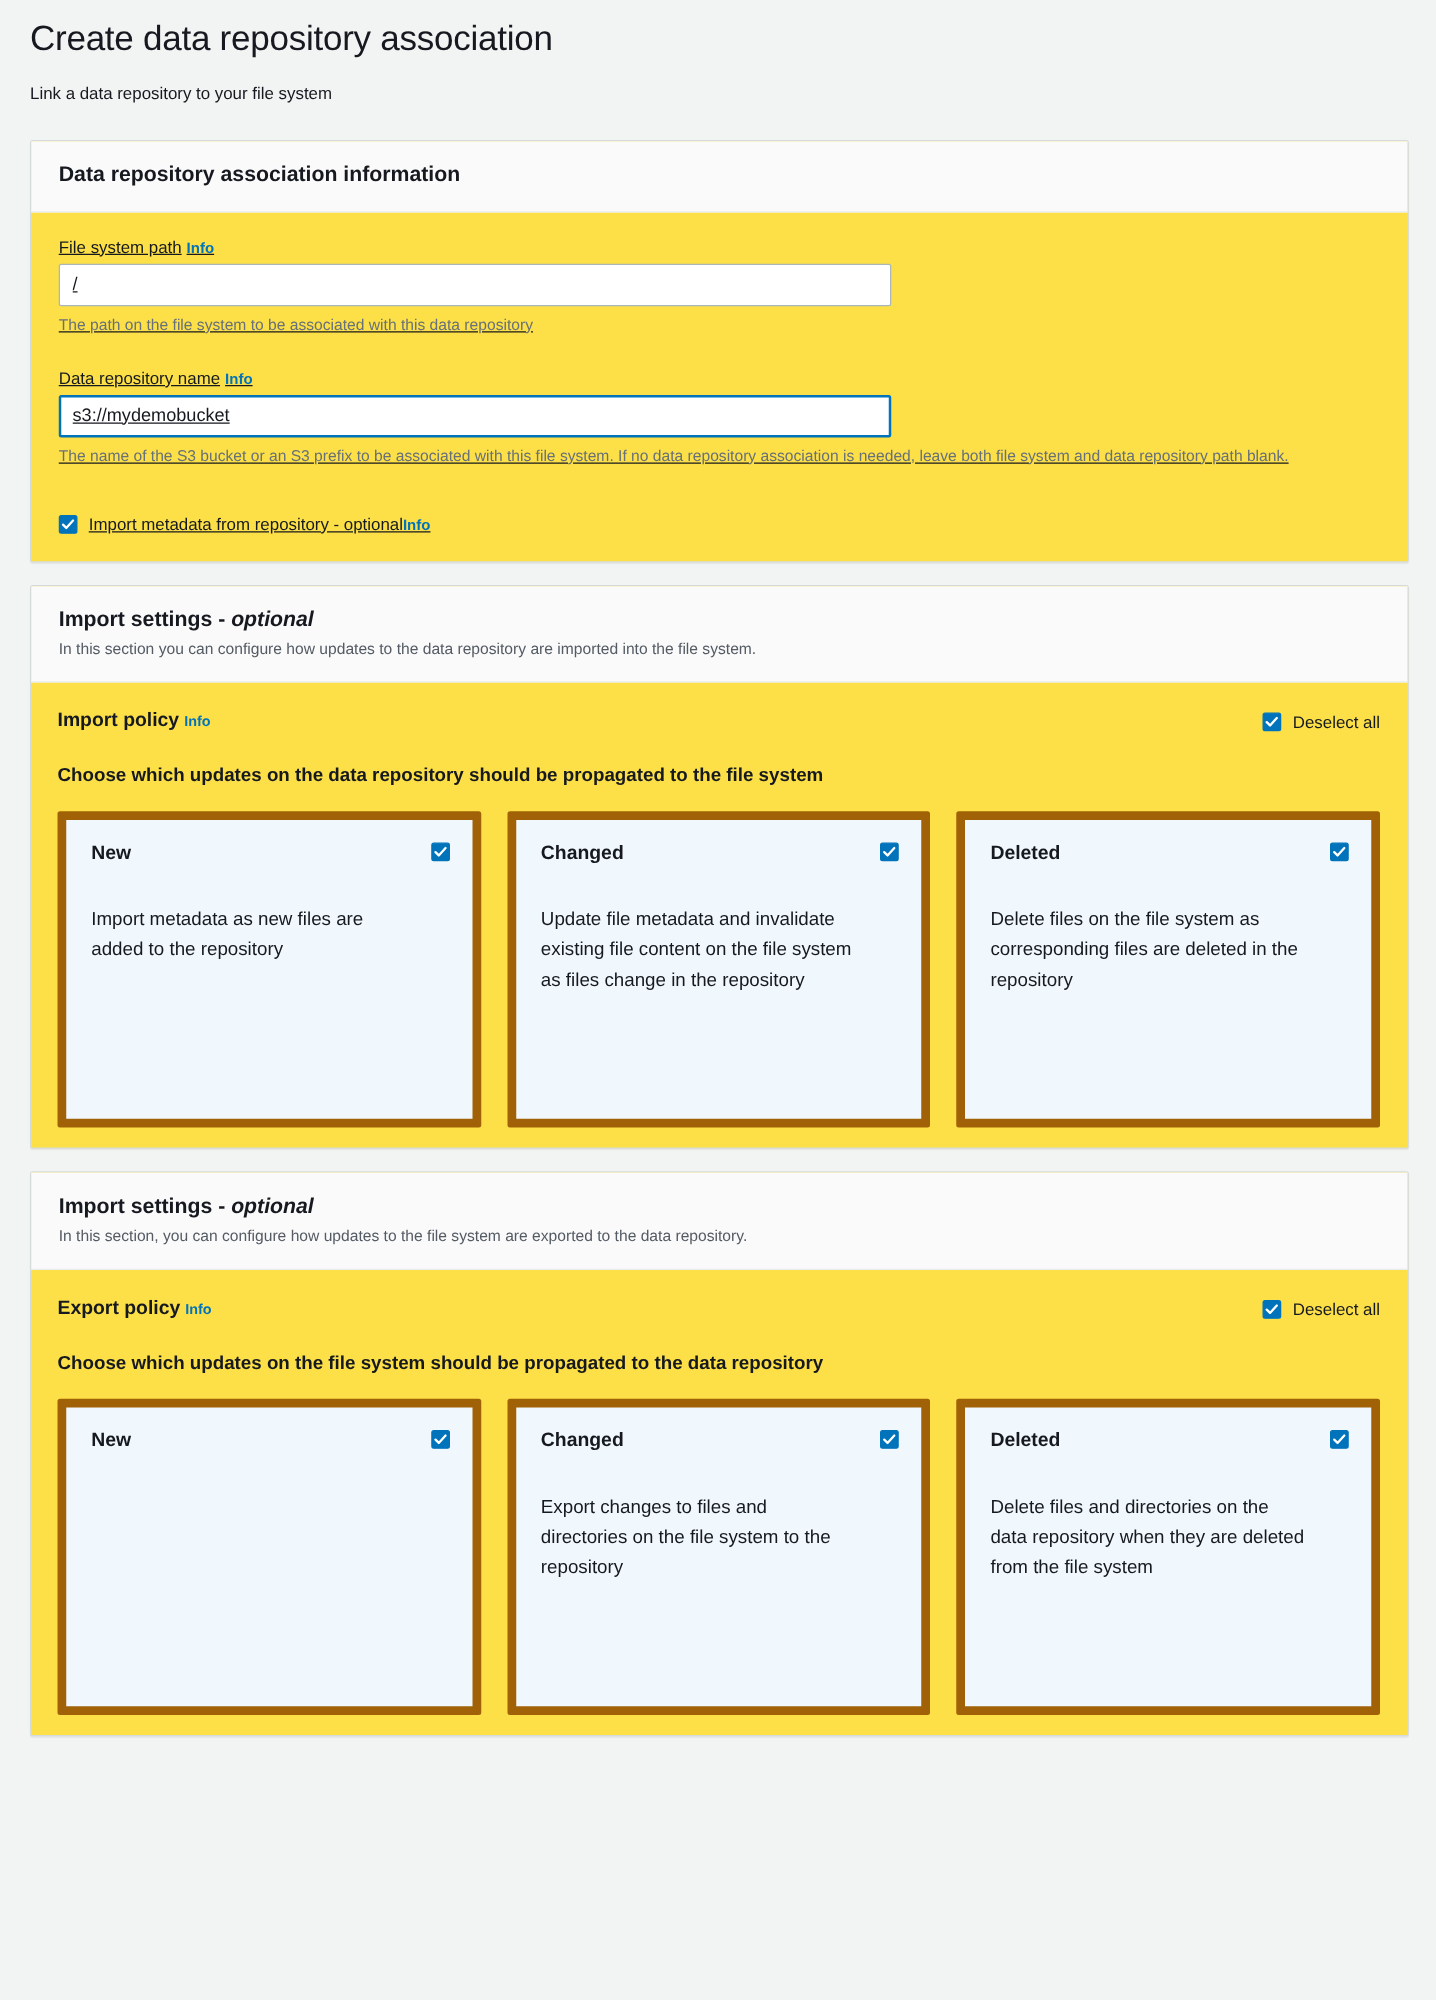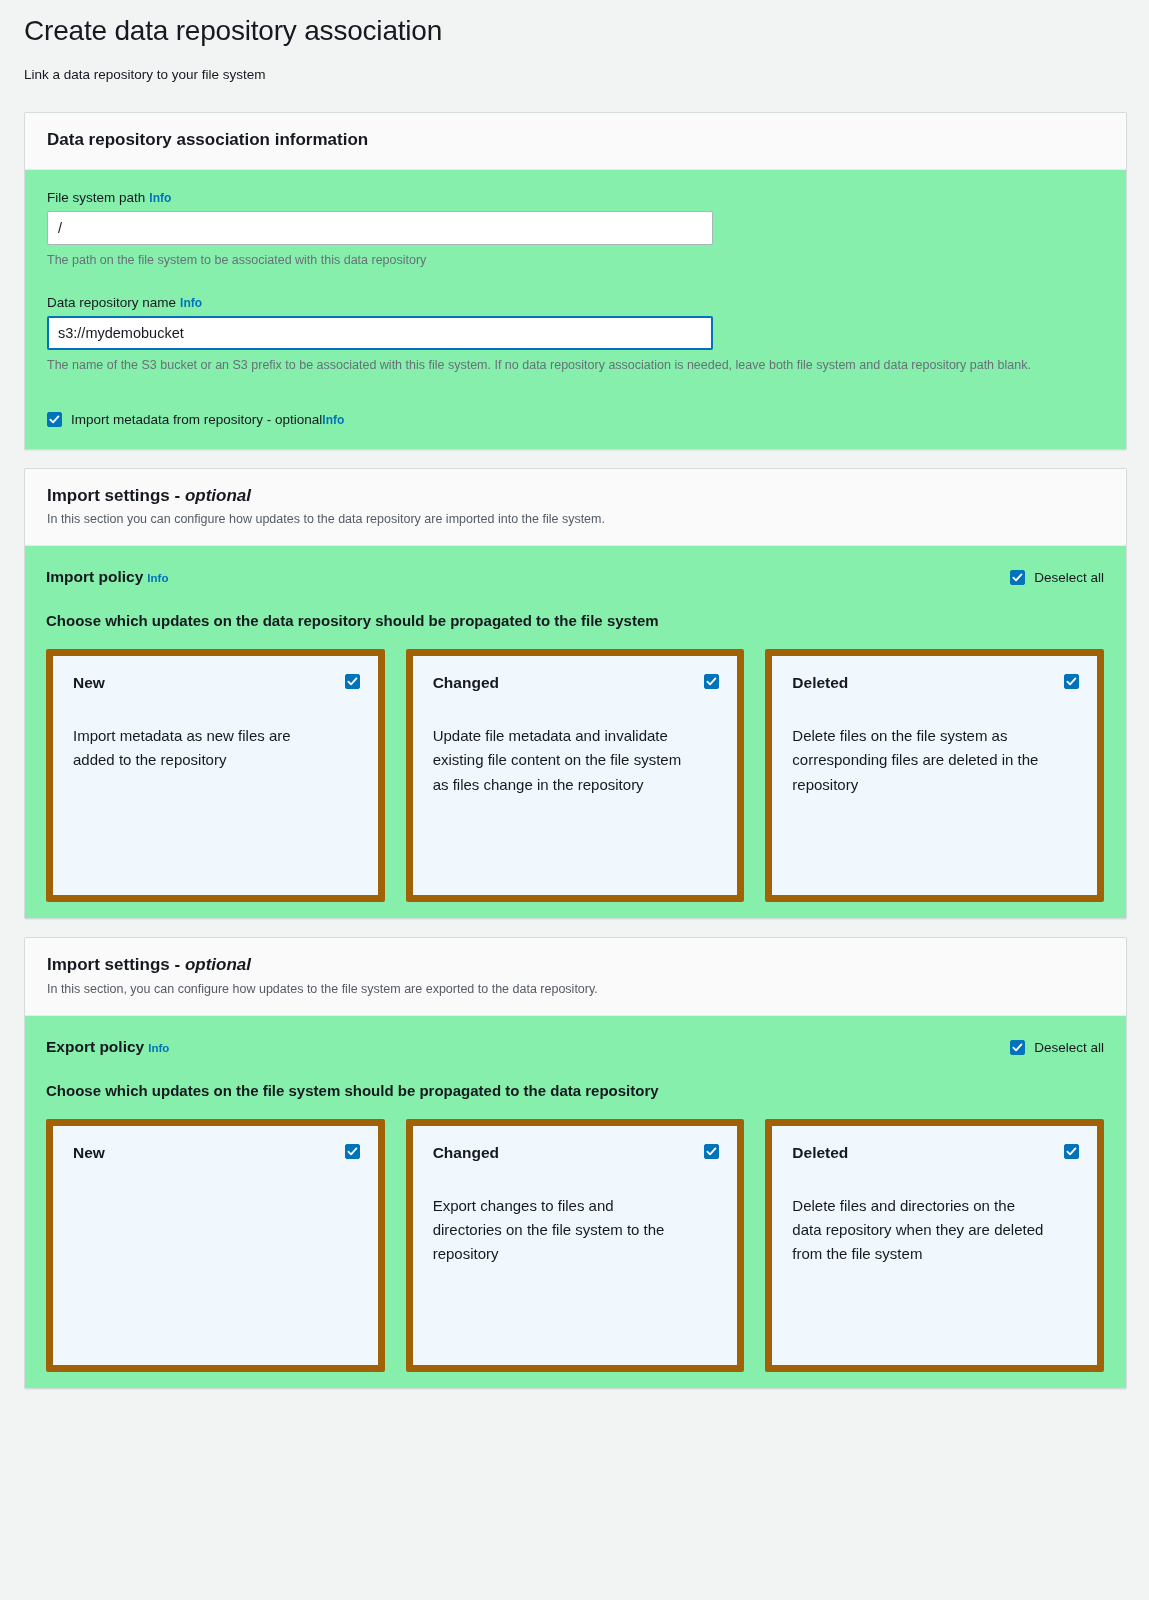--- a/index.html
+++ b/index.html
@@ -32,21 +32,21 @@
     color: #16191f;
     margin: 0;
     line-height: 1.4;
   }
 
   .panels {
     padding: 28px 22px 24px 24px;
   }
 
   .panel {
-    background: #86efac;
+    background: #fde047;
     border: 1px solid #d5dbdb;
     border-radius: 2px;
     box-shadow: 0 1px 1px rgba(0,0,0,0.06);
     margin-bottom: 18px;
   }
   .panel:last-child { margin-bottom: 0; }
 
   .panel-header {
     background: #fafafa;
     border-bottom: 1px solid #e9ebed;
@@ -66,20 +66,21 @@
   }
   .panel-header .panel-desc {
     margin: 4px 0 0 0;
     font-size: 12.5px;
     color: #545b64;
     line-height: 1.4;
   }
 
   .panel-body {
     padding: 20px 22px 22px 22px;
+    text-decoration: underline;
   }
 
   
   .field { margin-bottom: 4px; }
   .field-label {
     font-size: 13.5px;
     color: #16191f;
     margin-bottom: 6px;
     display: block;
   }

